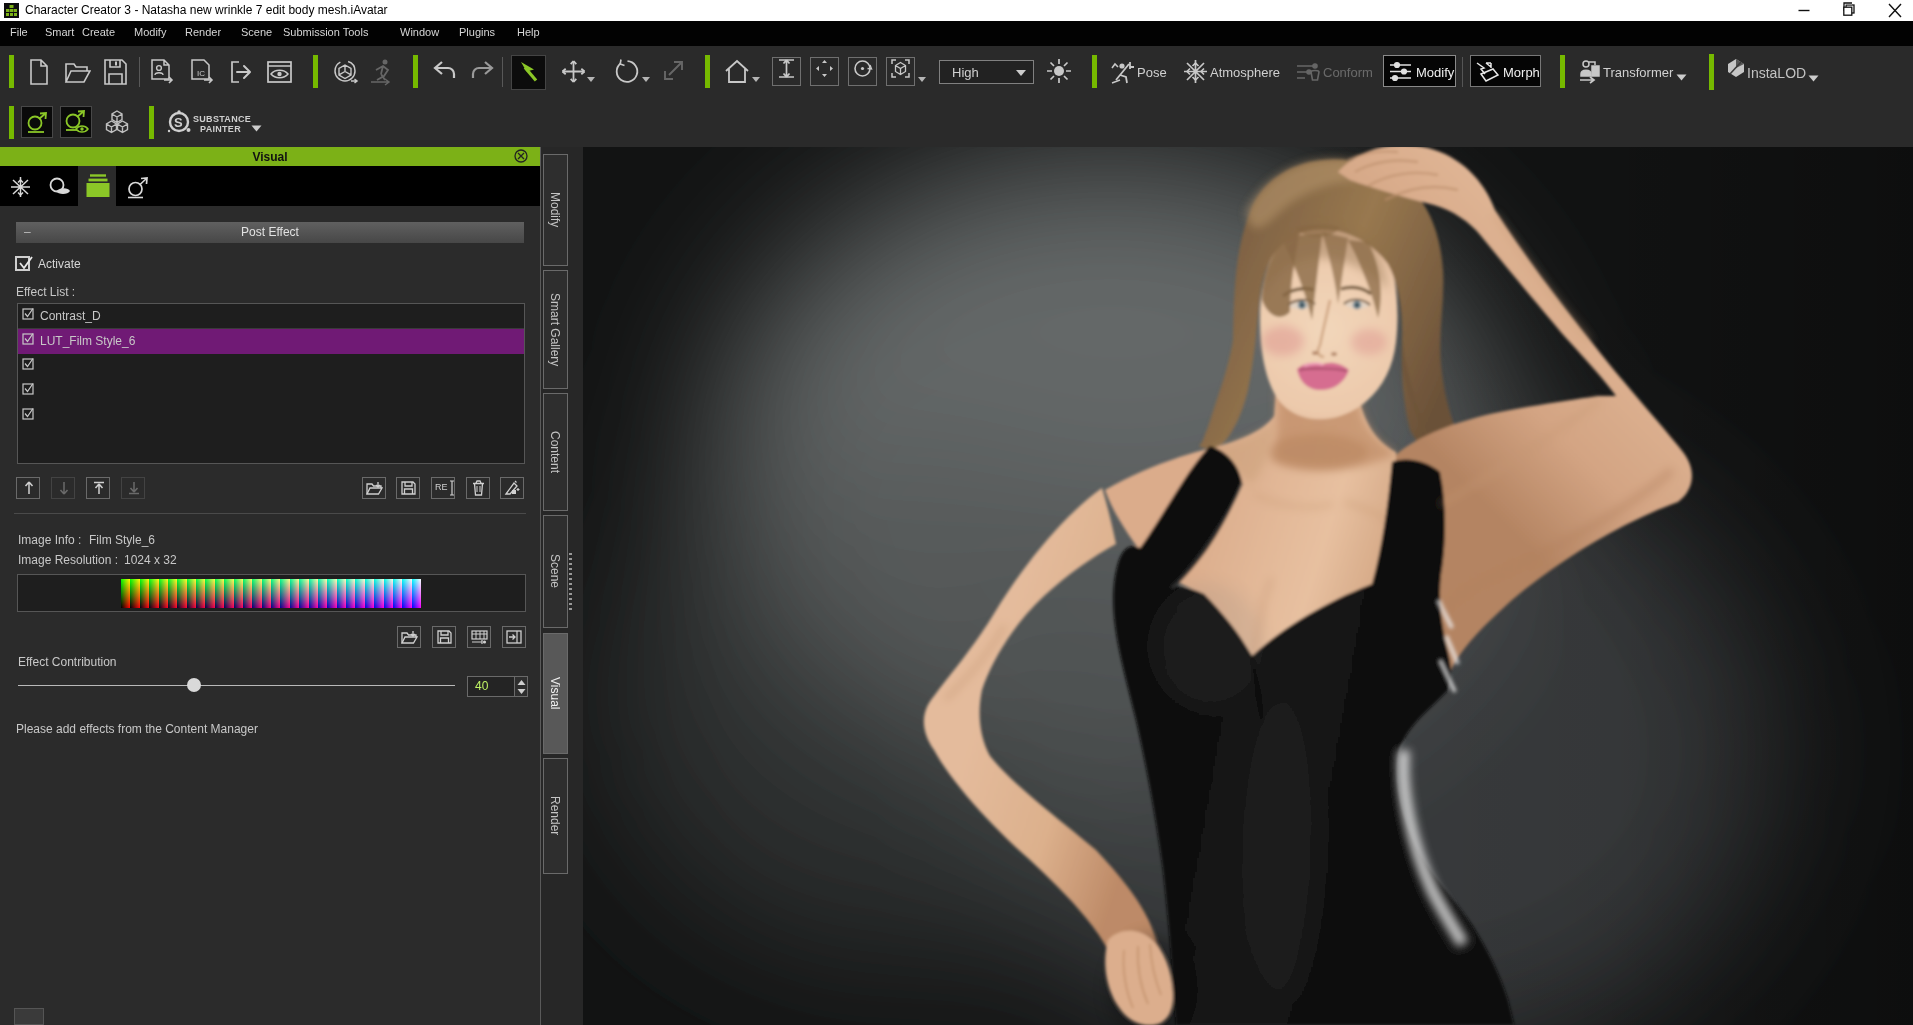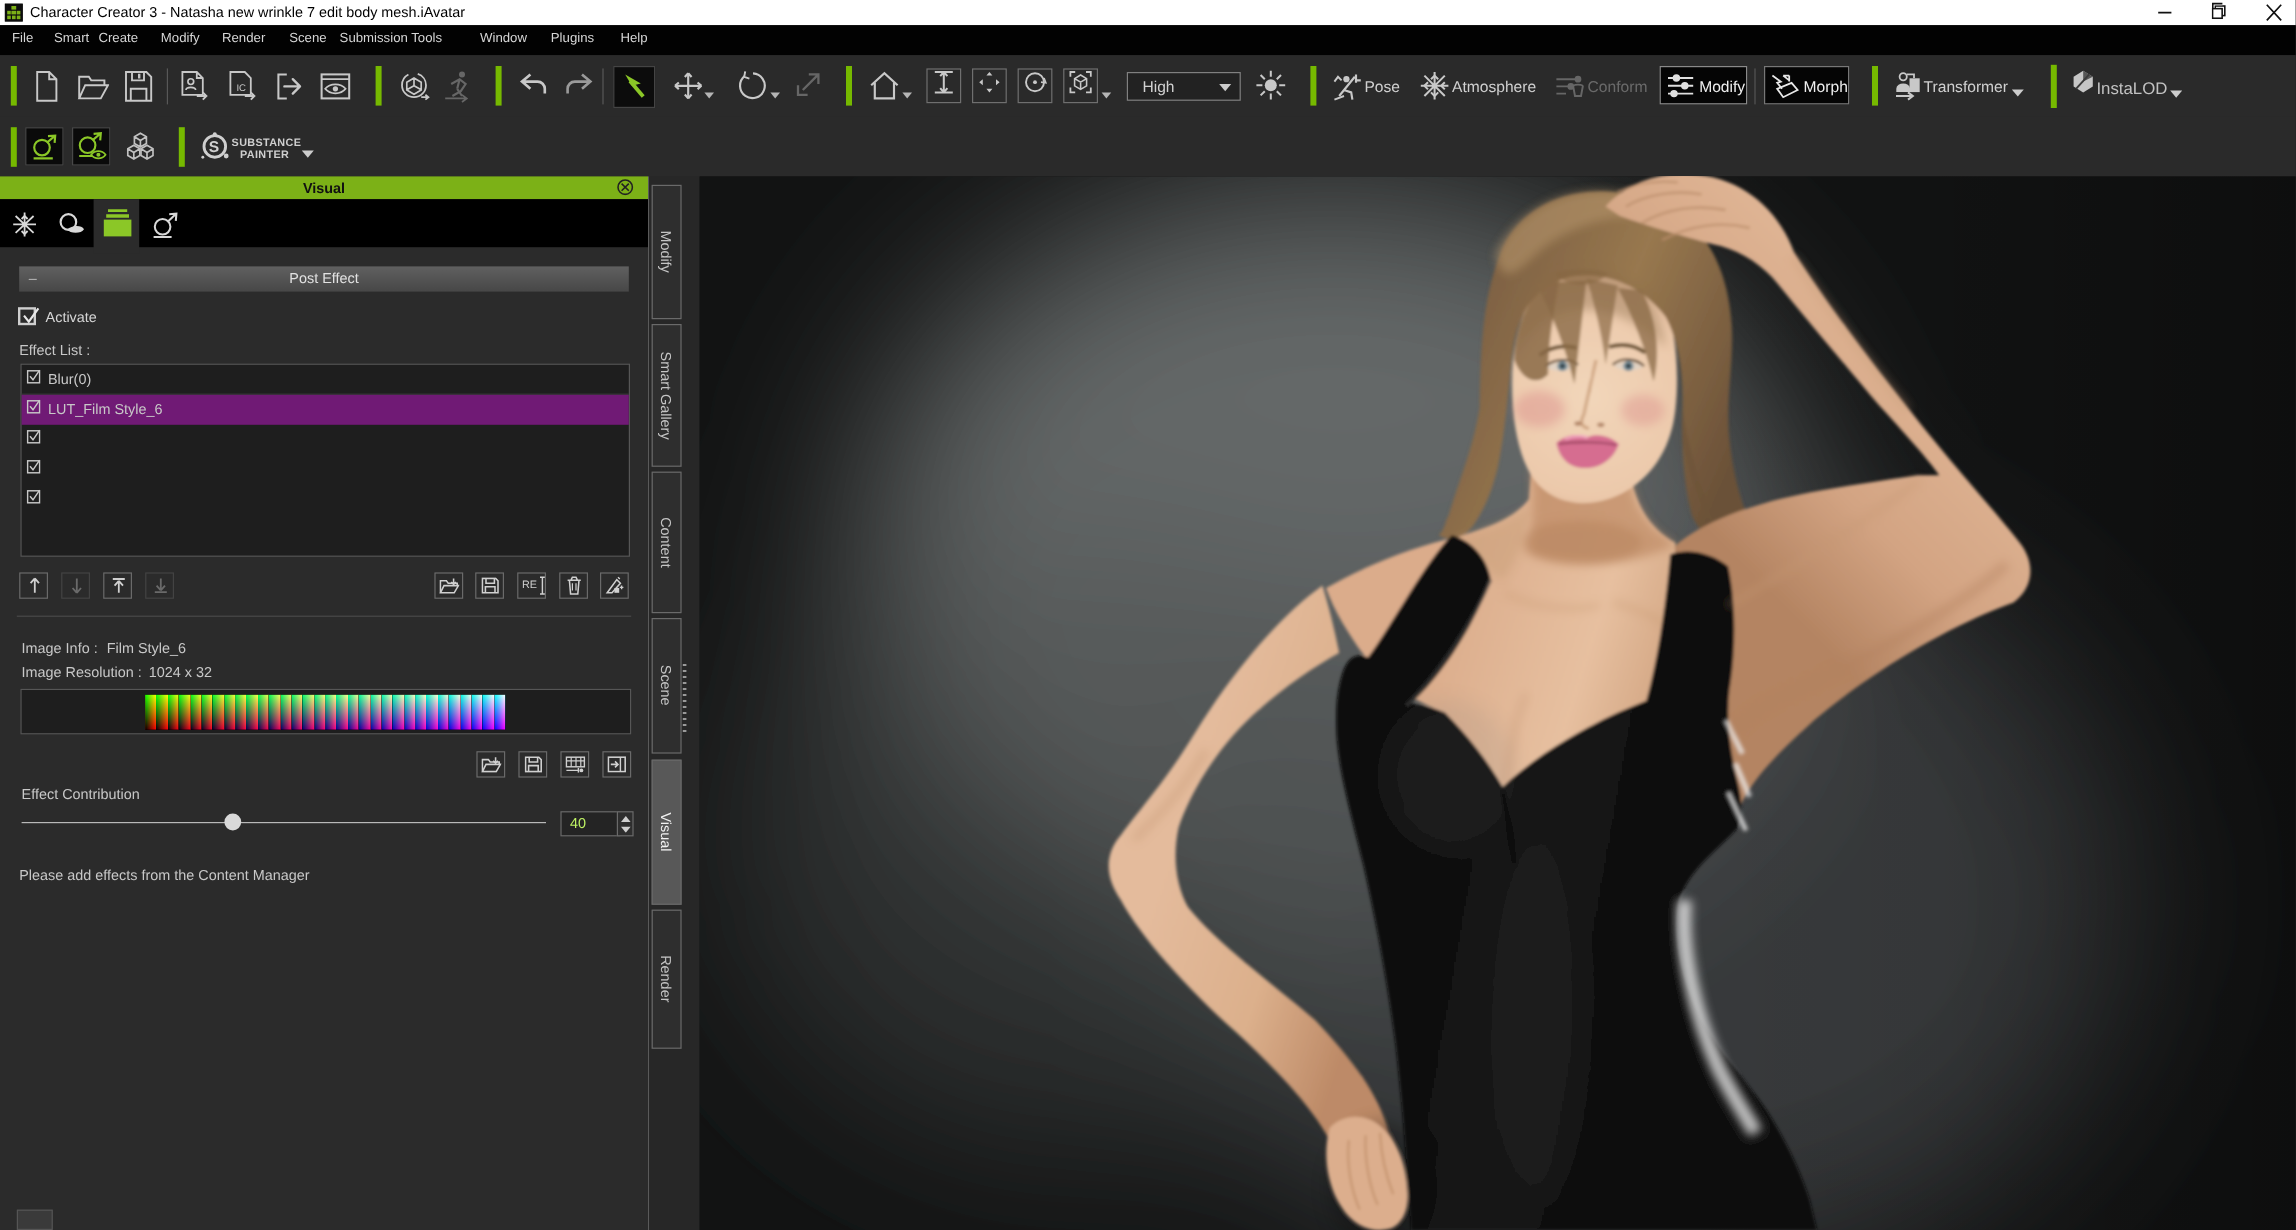--- a/index.html
+++ b/index.html
@@ -332,21 +332,21 @@
       </svg>
   </div>
   <div class="pebar"><span style="position:absolute;left:8px;top:0;color:#bdbdbd">–</span>Post Effect</div>
   <div class="chk" style="left:15px;top:109px"></div>
   <svg class="abs" style="left:18px;top:109px" width="16" height="15" viewBox="0 0 16 15">
       <path d="M2 7 L6 12 L14 1" fill="none" stroke="#e8e8e8" stroke-width="1.8"></path>
     </svg>
   <div class="abs" style="left:38px;top:110px;font-weight:normal;color:#d5d5d5">Activate</div>
   <div class="abs" style="left:16px;top:138px">Effect List :</div>
   <div class="lst">
-    <div class="lrow">Blur(0)</div>
+    <div class="lrow">Contrast_D</div>
     <div class="lrow" style="background:#701a75;border-bottom:none">LUT_Film Style_6</div>
   </div>
   <svg class="abs" style="left:22px;top:161px" width="12" height="116" viewBox="0 0 12 116">
       <g fill="none" stroke="#c8c8c8" stroke-width="1.2">
         <rect x="1" y="1" width="10" height="10"></rect>
         <path d="M3 5.5 L5.5 8.5 L11 0.5"></path>
         <rect x="1" y="26" width="10" height="10"></rect>
         <path d="M3 30.5 L5.5 33.5 L11 25.5"></path>
         <rect x="1" y="51" width="10" height="10"></rect>
         <path d="M3 55.5 L5.5 58.5 L11 50.5"></path>

